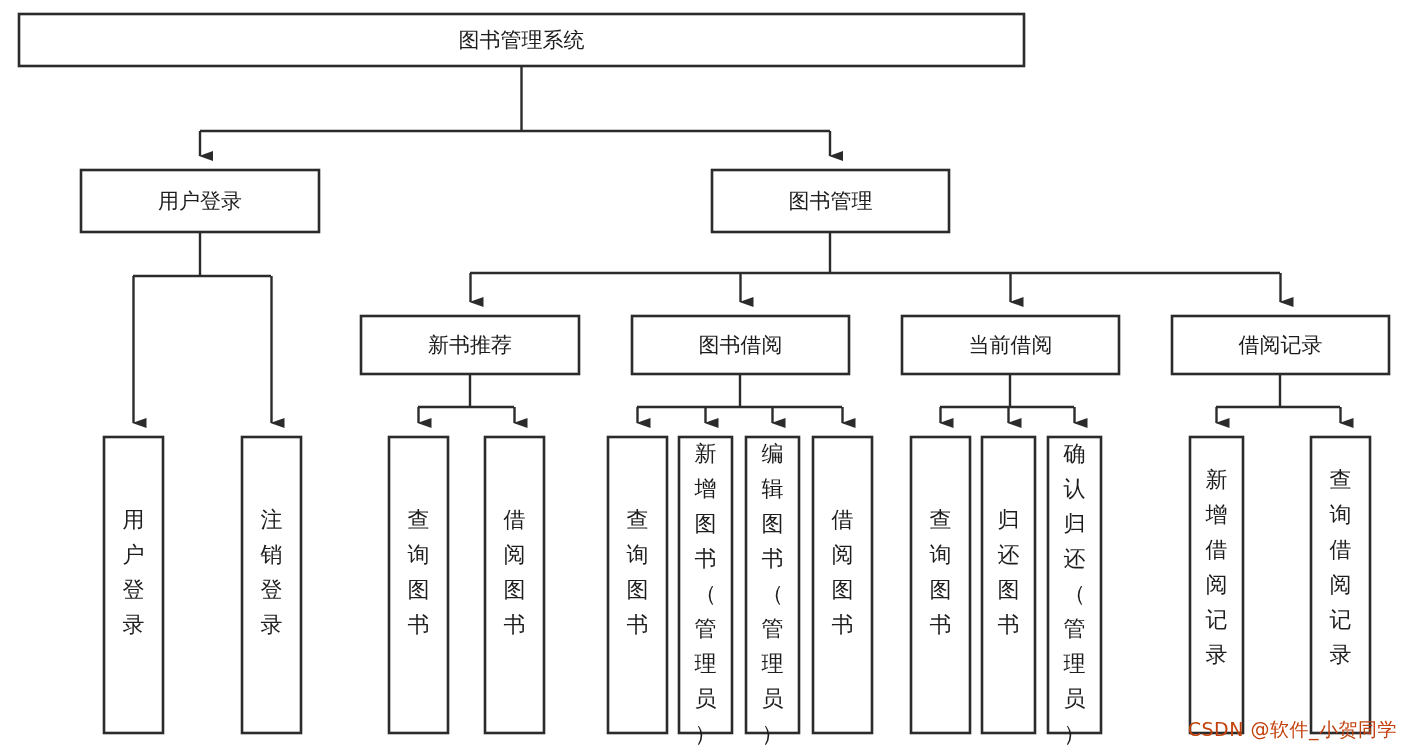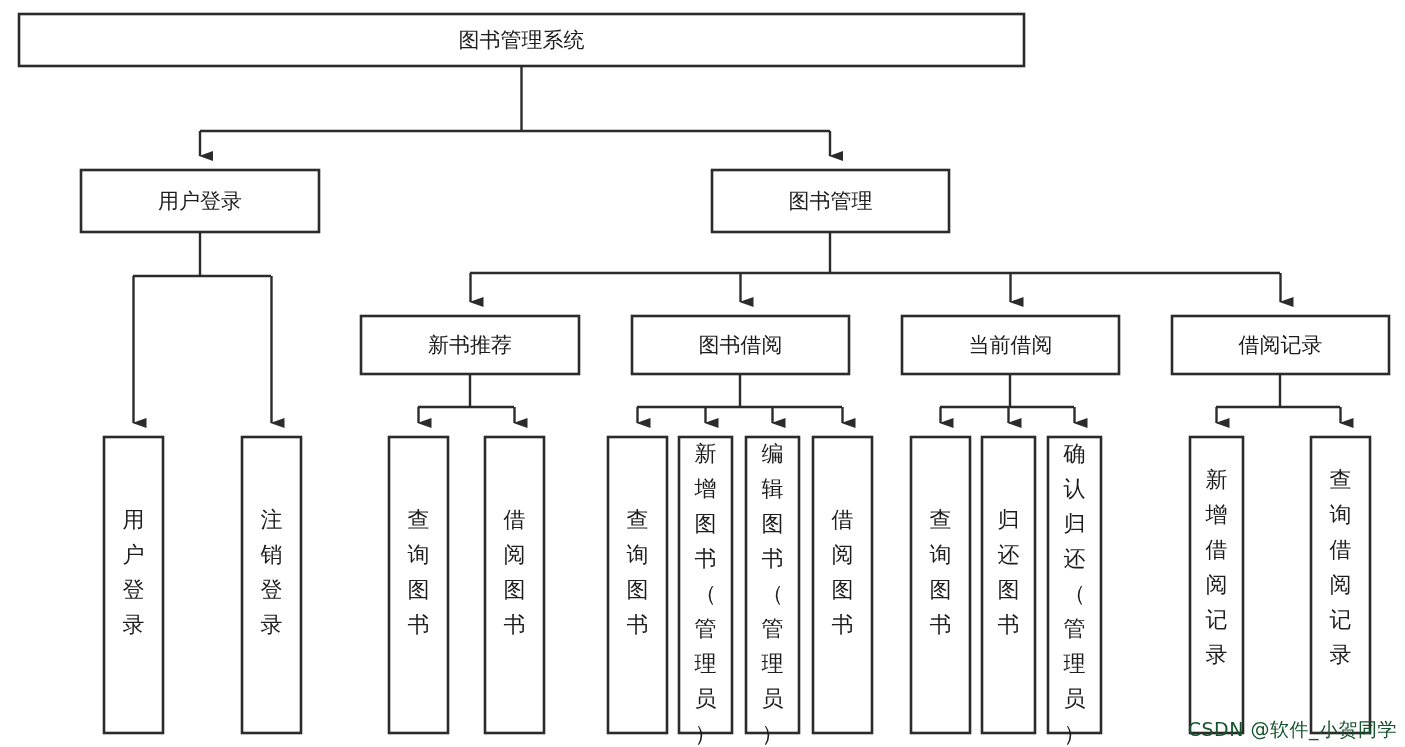--- a/index.html
+++ b/index.html
@@ -51,21 +51,21 @@
   .arrowhead {
     fill: #2b2b2b;
     stroke: none;
   }
   .watermark {
     position: absolute;
     right: 8px;
     bottom: 4px;
     font-family: "DejaVu Sans", "Liberation Sans", sans-serif;
     font-size: 19px;
-    color: #14532d;
+    color: #c2410c;
     white-space: nowrap;
     letter-spacing: 0.5px;
     pointer-events: none;
   }
 </style>
 </head>
 <body>
 
 <div id="diagram-root">
 

